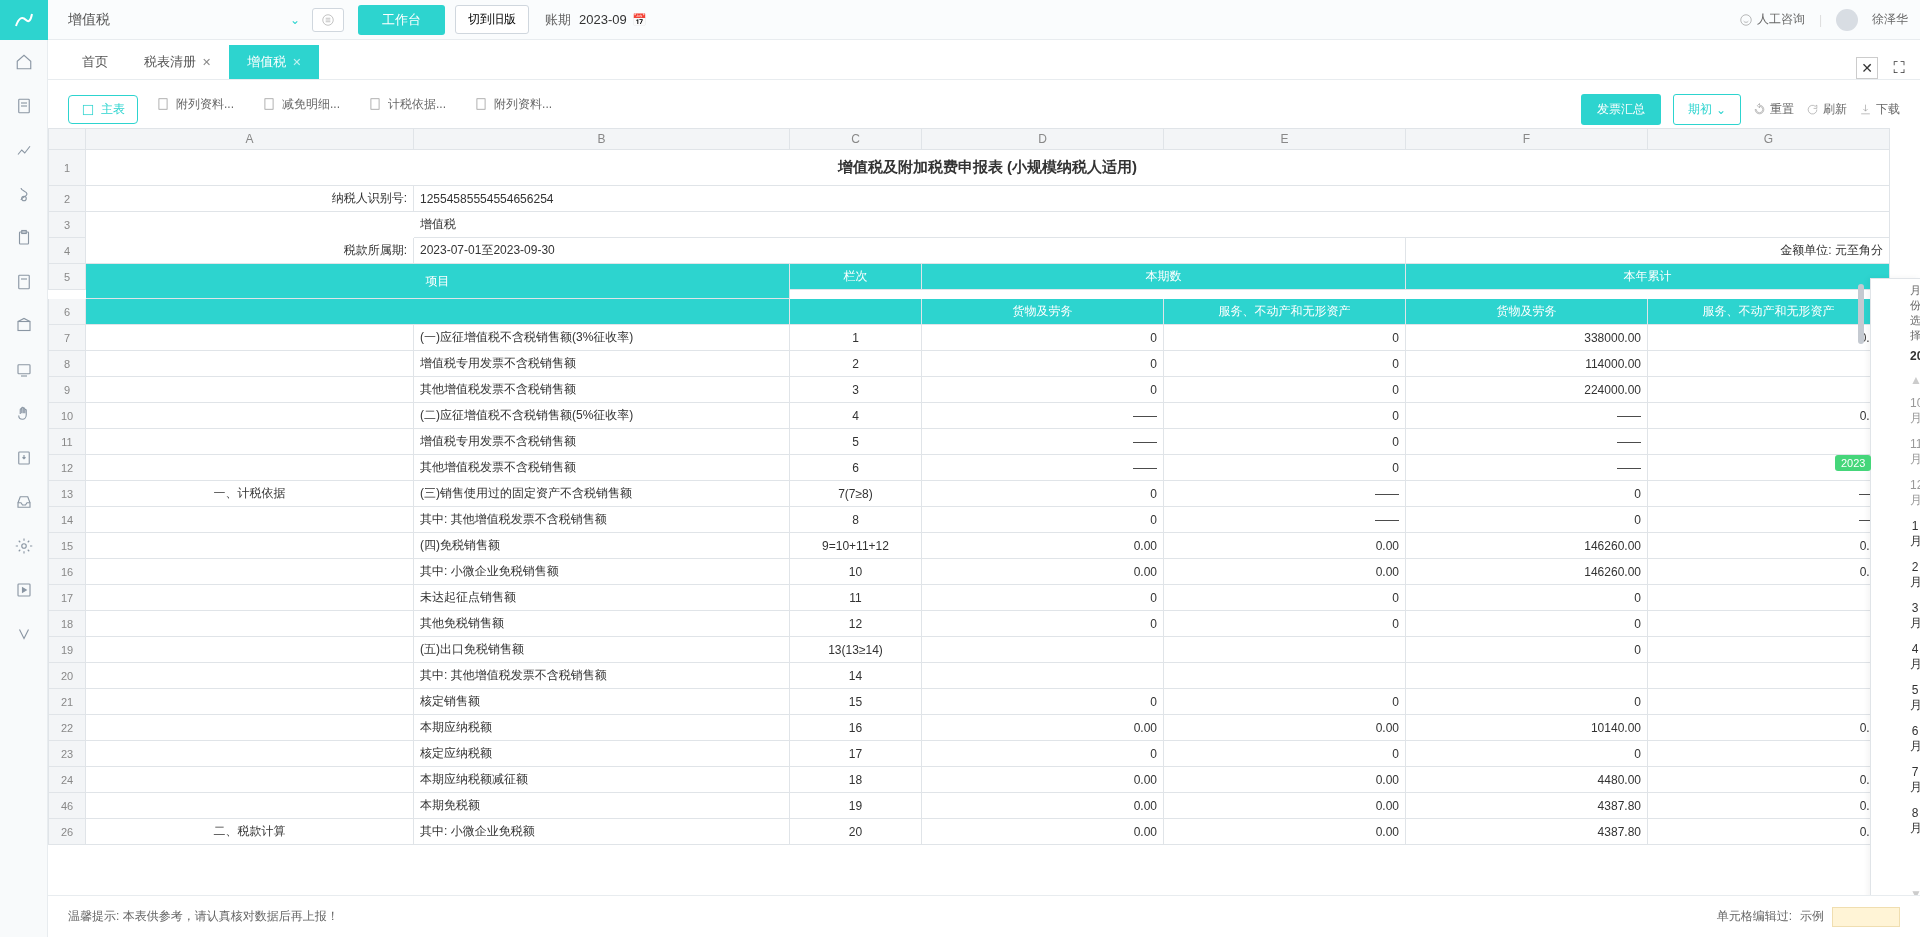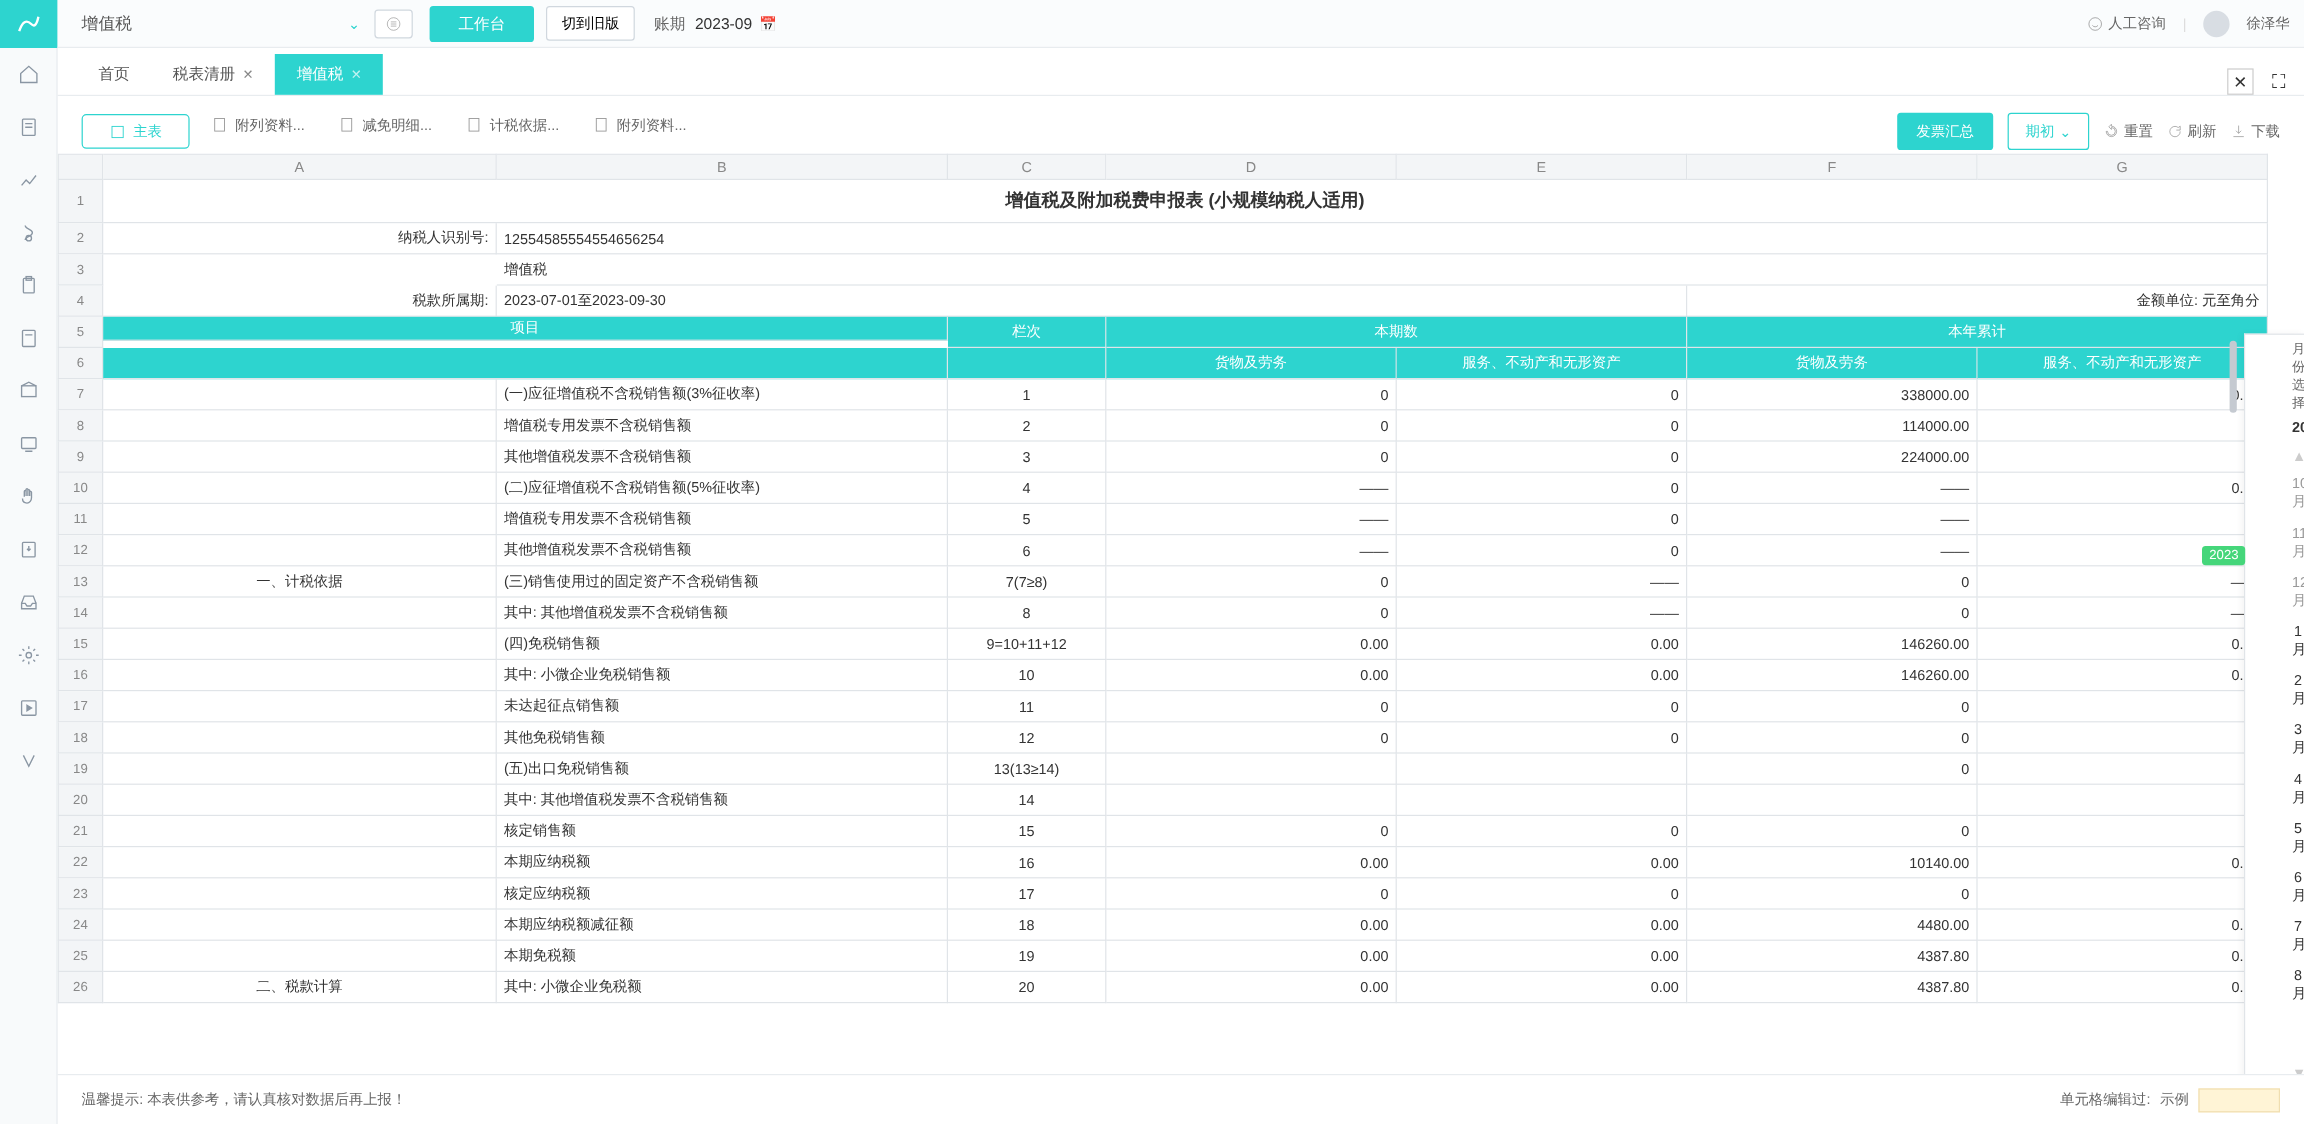--- a/index.html
+++ b/index.html
@@ -26,21 +26,21 @@
 .avatar { width: 22px; height: 22px; border-radius: 50%; background: #d8dde3; }
 .user { color: #666; }
 .tabs { height: 40px; border-bottom: 1px solid #e8ecef; display: flex; align-items: flex-end; padding-left: 16px; position: relative; }
 .tab { padding: 8px 18px; font-size: 13px; color: #555; cursor: pointer; display: flex; align-items: center; gap: 6px; }
 .tab.active { background: #2dd4cf; color: #fff; }
 .tab-close { font-size: 11px; opacity: 0.7; }
 .tabs-right { margin-left: auto; display: flex; align-items: center; padding-right: 10px; gap: 10px; }
 .close-box { width: 22px; height: 22px; border: 1px solid #ccc; display: flex; align-items: center; justify-content: center; cursor: pointer; font-size: 14px; }
 .subtabs { height: 48px; display: flex; align-items: center; padding: 0 20px; gap: 8px; }
 .subtab { padding: 6px 10px; border-radius: 4px; display: flex; align-items: center; gap: 6px; color: #666; cursor: pointer; font-size: 12px; }
-.subtab.active { border: 1px solid #2dd4cf; color: #2dd4cf; padding: 5px 22px; margin-top: 11px; }
+.subtab.active { border: 1px solid #2dd4cf; color: #2dd4cf; padding: 5px 12px; margin-top: 11px; }
 .subtab svg { width: 14px; height: 14px; fill: none; stroke: #999; stroke-width: 1.3; }
 .subtab.active svg { stroke: #2dd4cf; }
 .subtabs-right { margin-left: auto; display: flex; align-items: center; gap: 12px; margin-top: 11px; }
 .btn-teal { background: #2dd4cf; color: #fff; border: none; padding: 7px 16px; border-radius: 3px; cursor: pointer; font-size: 12px; }
 .btn-outline-teal { border: 1px solid #2dd4cf; color: #2dd4cf; background: #fff; padding: 6px 14px; border-radius: 3px; cursor: pointer; font-size: 12px; display: flex; align-items: center; gap: 4px; }
 .link-btn { color: #666; cursor: pointer; display: flex; align-items: center; gap: 4px; font-size: 12px; }
 .link-btn svg { width: 13px; height: 13px; stroke: #888; fill: none; }
 .sheet-wrap { flex: 1; position: relative; overflow: hidden; }
 .sheet { display: grid; grid-template-columns: 38px 328px 376px 132px 242px 242px 242px 242px; }
 .colhead { background: #f3f5f7; border: 1px solid #e0e4e8; border-left: none; height: 22px; display: flex; align-items: center; justify-content: center; color: #888; font-size: 12px; }
@@ -276,21 +276,21 @@
           <div class="rowhead">2</div>
           <div class="cell right">纳税人识别号:</div>
           <div class="cell" style="grid-column: 3 / 9;">12554585554554656254</div>
           <div class="rowhead">3</div>
           <div class="cell" style="grid-column: 3 / 9;">增值税</div>
           <div class="rowhead">4</div>
           <div class="cell right">税款所属期:</div>
           <div class="cell" style="grid-column: 3 / 7;">2023-07-01至2023-09-30</div>
           <div class="cell right" style="grid-column: 7 / 9;">金额单位: 元至角分</div>
           <div class="rowhead">5</div>
-          <div class="cell teal" style="grid-column: 2 / 4; height: 20px;">项目</div>
+          <div class="cell teal" style="grid-column: 2 / 4; height: 35px;">项目</div>
           <div class="cell teal" style="height: 26px;">栏次</div>
           <div class="cell teal" style="grid-column: 5 / 7;">本期数</div>
           <div class="cell teal" style="grid-column: 7 / 9;">本年累计</div>
           <div class="rowhead">6</div>
           <div class="cell teal" style="grid-column: 2 / 4; border-top: none;"></div>
           <div class="cell teal" style="border-top: none;"></div>
           <div class="cell teal">货物及劳务</div>
           <div class="cell teal">服务、不动产和无形资产</div>
           <div class="cell teal">货物及劳务</div>
           <div class="cell teal">服务、不动产和无形资产</div>
@@ -431,21 +431,21 @@
           <div class="cell right">0</div>
           <div class="cell right">0</div>
           <div class="rowhead">24</div>
           <div class="cell"></div>
           <div class="cell">本期应纳税额减征额</div>
           <div class="cell center">18</div>
           <div class="cell right">0.00</div>
           <div class="cell right">0.00</div>
           <div class="cell right">4480.00</div>
           <div class="cell right">0.00</div>
-          <div class="rowhead">25</div>
+          <div class="rowhead">46</div>
           <div class="cell"></div>
           <div class="cell">本期免税额</div>
           <div class="cell center">19</div>
           <div class="cell right">0.00</div>
           <div class="cell right">0.00</div>
           <div class="cell right">4387.80</div>
           <div class="cell right">0.00</div>
           <div class="rowhead">26</div>
           <div class="cell center">二、税款计算</div>
           <div class="cell">其中: 小微企业免税额</div>

